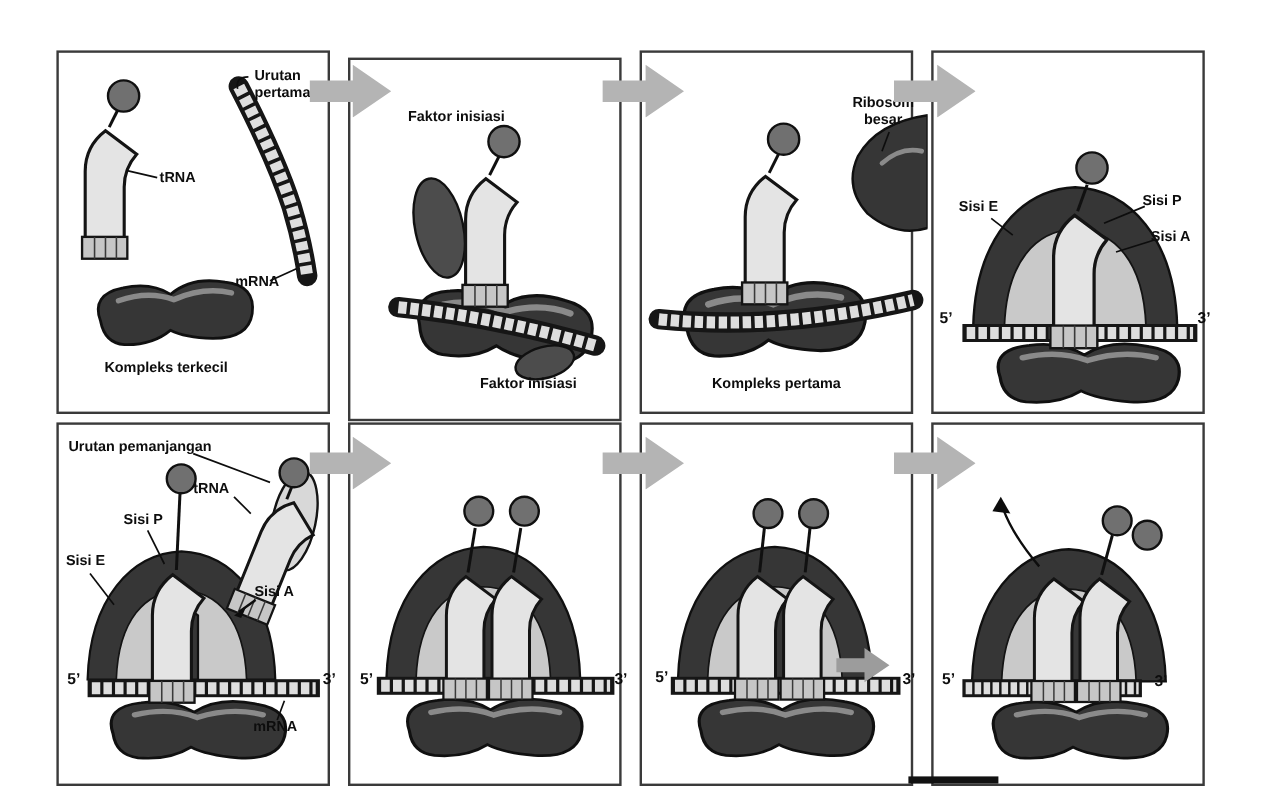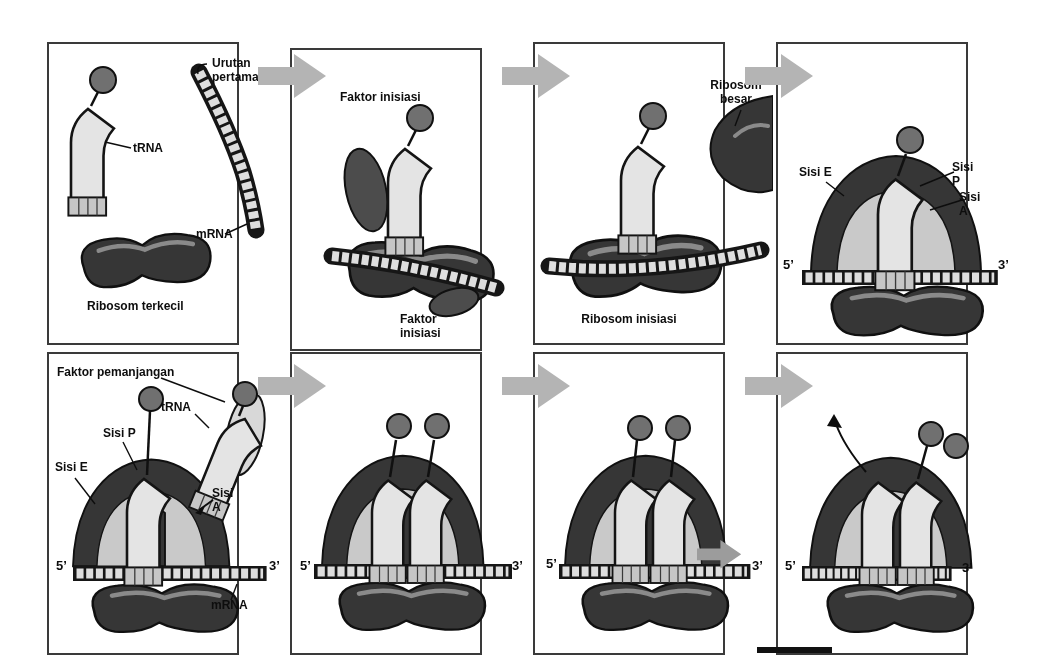--- a/index.html
+++ b/index.html
@@ -1,19 +1,19 @@
 <!DOCTYPE html>
 <html><head>
 <meta charset="utf-8">
 <style>
   *{margin:0;padding:0;box-sizing:border-box}
   html,body{background:#ffffff}
   body{font-family:"Liberation Sans",sans-serif;color:#0d0d0d}
   .stage{position:relative;width:1051px;height:657px;background:#ffffff;overflow:hidden}
-  .panel{position:absolute;width:192px;height:303px;border:2px solid #3a3a3a;background:#ffffff;z-index:1}
+  .panel{position:absolute;width:228px;height:303px;border:2px solid #3a3a3a;background:#ffffff;z-index:1}
   .panel svg.art{position:absolute;left:0;top:0;width:238px;height:303px}
   .lbl{position:absolute;font-weight:bold;font-size:12px;line-height:1.2;white-space:pre-line;z-index:3}
   .lbl.center{text-align:center}
   .lbl.prime{font-size:13px}
   .flow-arrow{position:absolute;z-index:5}
   .bottom-tick{position:absolute;background:#111;z-index:6}
   
   .trna-body{fill:#e4e4e4;stroke:#141414;stroke-width:2}
   .trna-foot{fill:#c6c6c6;stroke:#141414;stroke-width:1.5}
   .hatch{stroke:#3a3a3a;stroke-width:1}
@@ -82,21 +82,21 @@
       <line class="leader" x1="82" y1="104" x2="56" y2="98"></line>
       <line class="leader" x1="176" y1="190" x2="198" y2="180"></line>
       <g transform="translate(28,192) rotate(-4) scale(1.15)">
           <use href="#g-smallsub"></use>
         </g>
     </svg>
     <div class="lbl" style="left:163px;top:12px">Urutan
 pertama</div>
     <div class="lbl" style="left:84px;top:97px">tRNA</div>
     <div class="lbl" style="left:147px;top:183px">mRNA</div>
-    <div class="lbl" style="left:38px;top:255px">Ribosom terkecil</div>
+    <div class="lbl" style="left:38px;top:255px">Kompleks terkecil</div>
   </div>
 
   <div class="panel" style="left:290px;top:48px">
     <svg class="art" viewBox="0 0 238 303">
       <g transform="translate(55,184) rotate(4) scale(1.3)">
           <use href="#g-smallsub"></use>
         </g>
       <g>
         <path class="mrna-diag-base" d="M40,206 Q120,214 204,238"></path>
         <path class="mrna-diag-sq" d="M40,206 Q120,214 204,238"></path>
@@ -132,21 +132,21 @@
         <circle class="aa" cx="118" cy="72" r="13"></circle>
       </g>
       <g>
         <path class="dark" d="M238,52 Q196,58 180,86 Q168,112 188,134 Q212,154 238,146 Z"></path>
         <path class="sheen" d="M200,92 Q216,78 233,82"></path>
       </g>
       <line class="leader" x1="206" y1="66" x2="200" y2="82"></line>
     </svg>
     <div class="lbl center" style="left:166px;top:34px;width:70px">Ribosom
 besar</div>
-    <div class="lbl center" style="left:0;right:0;top:268px">Ribosom inisiasi</div>
+    <div class="lbl center" style="left:0;right:0;top:268px">Kompleks pertama</div>
   </div>
 
   <div class="panel" style="left:776px;top:42px">
     <svg class="art" viewBox="0 0 238 303">
       <g transform="translate(33,106)">
           <use href="#g-largesub"></use>
         </g>
       <g transform="translate(24,226) scale(0.89,1)">
           <use href="#g-mrna"></use>
         </g>
@@ -200,21 +200,21 @@
       <line class="leader" x1="112" y1="24" x2="176" y2="48"></line>
       <line class="leader" x1="146" y1="60" x2="160" y2="74"></line>
       <line class="leader" x1="74" y1="88" x2="88" y2="116"></line>
       <line class="leader" x1="26" y1="124" x2="46" y2="150"></line>
       <g>
         <line class="curve" x1="164" y1="146" x2="150" y2="156"></line>
         <polygon class="ah" points="146,159 156,152 152,161"></polygon>
       </g>
       <line class="leader" x1="182" y1="246" x2="188" y2="230"></line>
     </svg>
-    <div class="lbl" style="left:8px;top:11px">Faktor pemanjangan</div>
+    <div class="lbl" style="left:8px;top:11px">Urutan pemanjangan</div>
     <div class="lbl" style="left:112px;top:46px">tRNA</div>
     <div class="lbl" style="left:54px;top:72px">Sisi P</div>
     <div class="lbl" style="left:6px;top:106px">Sisi E</div>
     <div class="lbl" style="left:163px;top:132px">Sisi A</div>
     <div class="lbl prime" style="left:7px;top:204px">5’</div>
     <div class="lbl prime" style="left:220px;top:204px">3’</div>
     <div class="lbl" style="left:162px;top:244px">mRNA</div>
   </div>
 
   <div class="panel" style="left:290px;top:352px">

